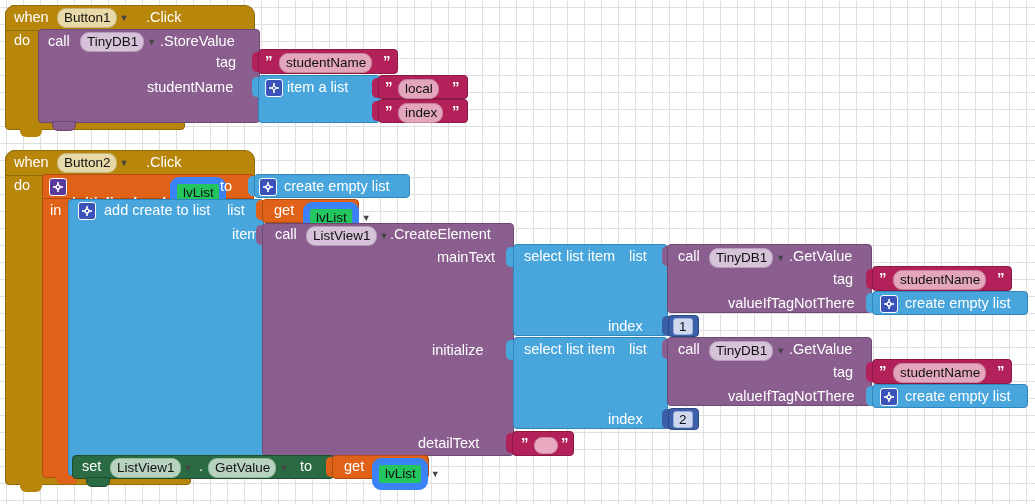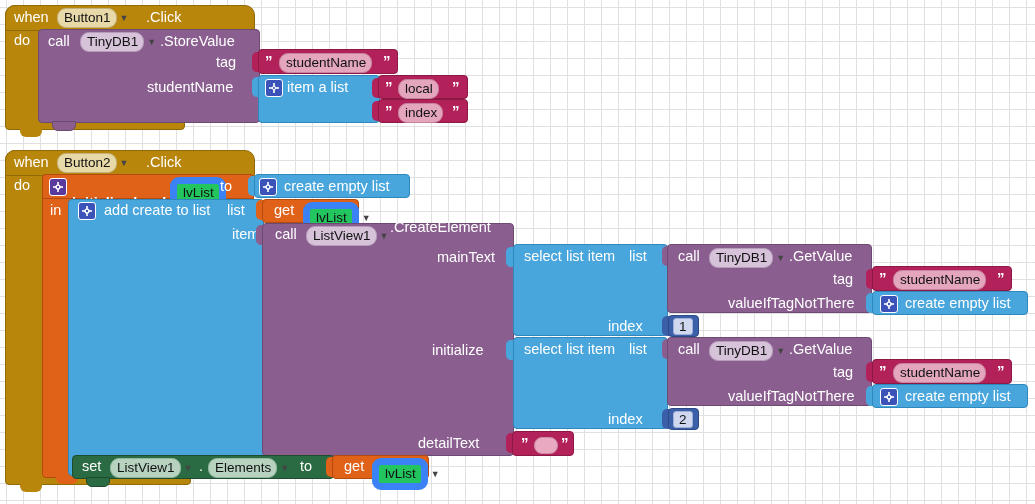--- a/index.html
+++ b/index.html
@@ -191,21 +191,21 @@
   <div class="lbl" style="left:274px;top:203px;">get</div>
   <div class="blk" style="left:303px;top:202px;">
     <span class="chip chip-var">lvList</span><span class="caret">▼</span>
   </div>
 
   <div class="blk c-call" style="left:262px;top:223px;width:252px;height:233px;border-radius:4px;"></div>
   <div class="lbl" style="left:275px;top:227px;">call</div>
   <div class="blk" style="left:306px;top:226px;">
     <span class="chip chip-call">ListView1</span><span class="caret">▼</span>
   </div>
-  <div class="lbl" style="left:390px;top:220px;">.CreateElement</div>
+  <div class="lbl" style="left:390px;top:227px;">.CreateElement</div>
 
   <div class="lbl" style="left:437px;top:250px;">mainText</div>
   <div class="socket" style="left:506px;top:247px;background:#49a6dc;"></div>
 
   <div class="lbl" style="left:432px;top:343px;">initialize</div>
   <div class="socket" style="left:506px;top:340px;background:#49a6dc;"></div>
 
   <div class="lbl" style="left:418px;top:436px;">detailText</div>
   <div class="socket" style="left:506px;top:433px;background:#b3215a;"></div>
 
@@ -303,21 +303,21 @@
   <span class="lbl quote" style="left:561px;top:435px;">”</span>
 
   <div class="blk c-set" style="left:72px;top:455px;width:262px;height:24px;border-radius:4px;"></div>
   <div class="tab c-set" style="left:86px;top:477px;background:#2a6b43;"></div>
   <div class="lbl" style="left:82px;top:459px;">set</div>
   <div class="blk" style="left:110px;top:458px;">
     <span class="chip chip-set">ListView1</span><span class="caret">▼</span>
   </div>
   <div class="lbl" style="left:199px;top:459px;">.</div>
   <div class="blk" style="left:208px;top:458px;">
-    <span class="chip chip-set">Elements</span><span class="caret">▼</span>
+    <span class="chip chip-set">GetValue</span><span class="caret">▼</span>
   </div>
   <div class="lbl" style="left:300px;top:459px;">to</div>
   <div class="socket" style="left:326px;top:457px;background:#e06218;"></div>
 
   <div class="blk c-var" style="left:332px;top:455px;width:97px;height:24px;border-radius:4px;"></div>
   <div class="lbl" style="left:344px;top:459px;">get</div>
   <div class="blk" style="left:372px;top:458px;">
     <span class="chip chip-var">lvList</span><span class="caret">▼</span>
   </div>
 

